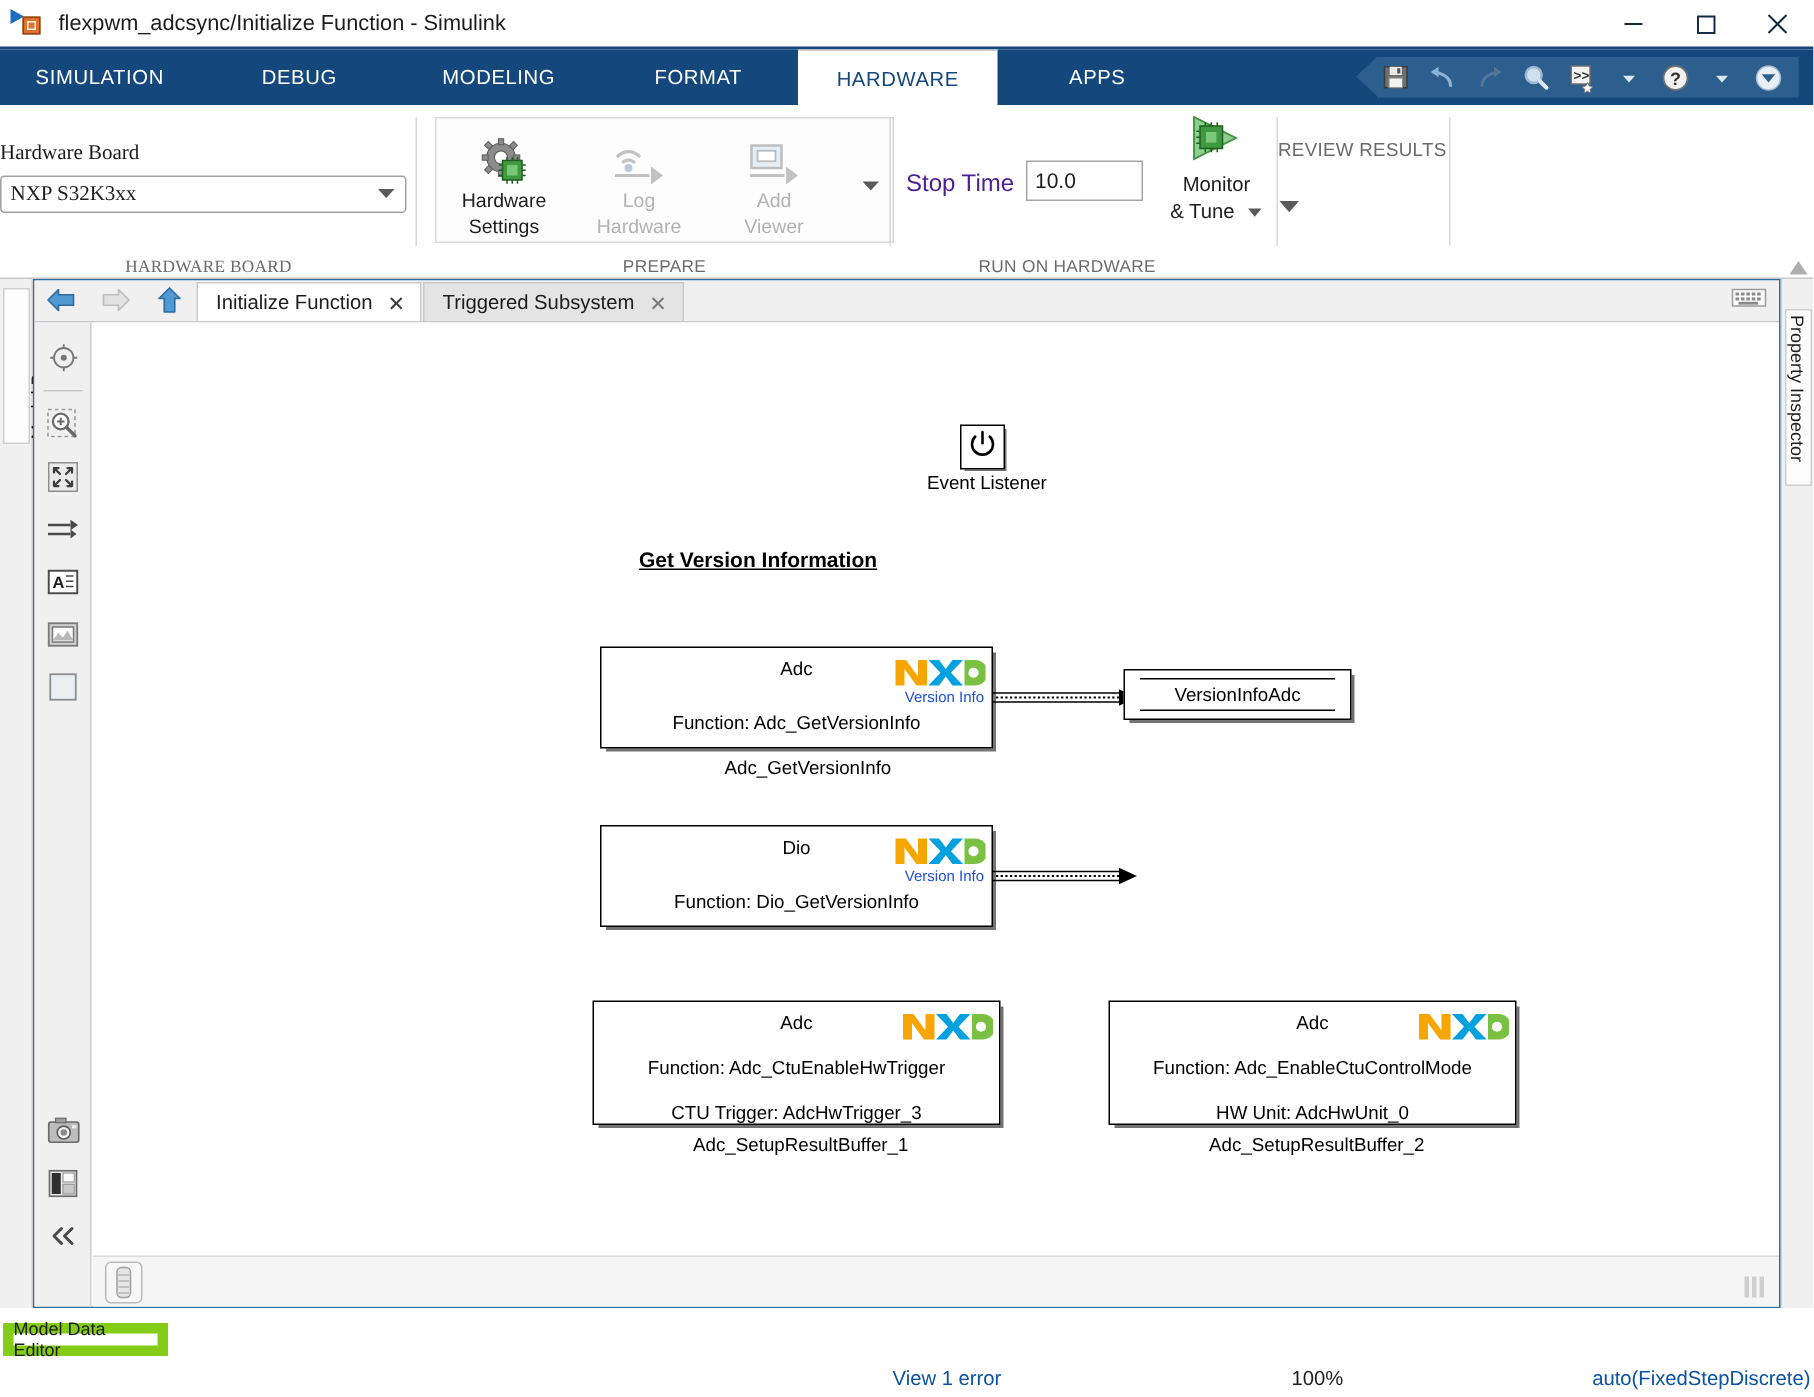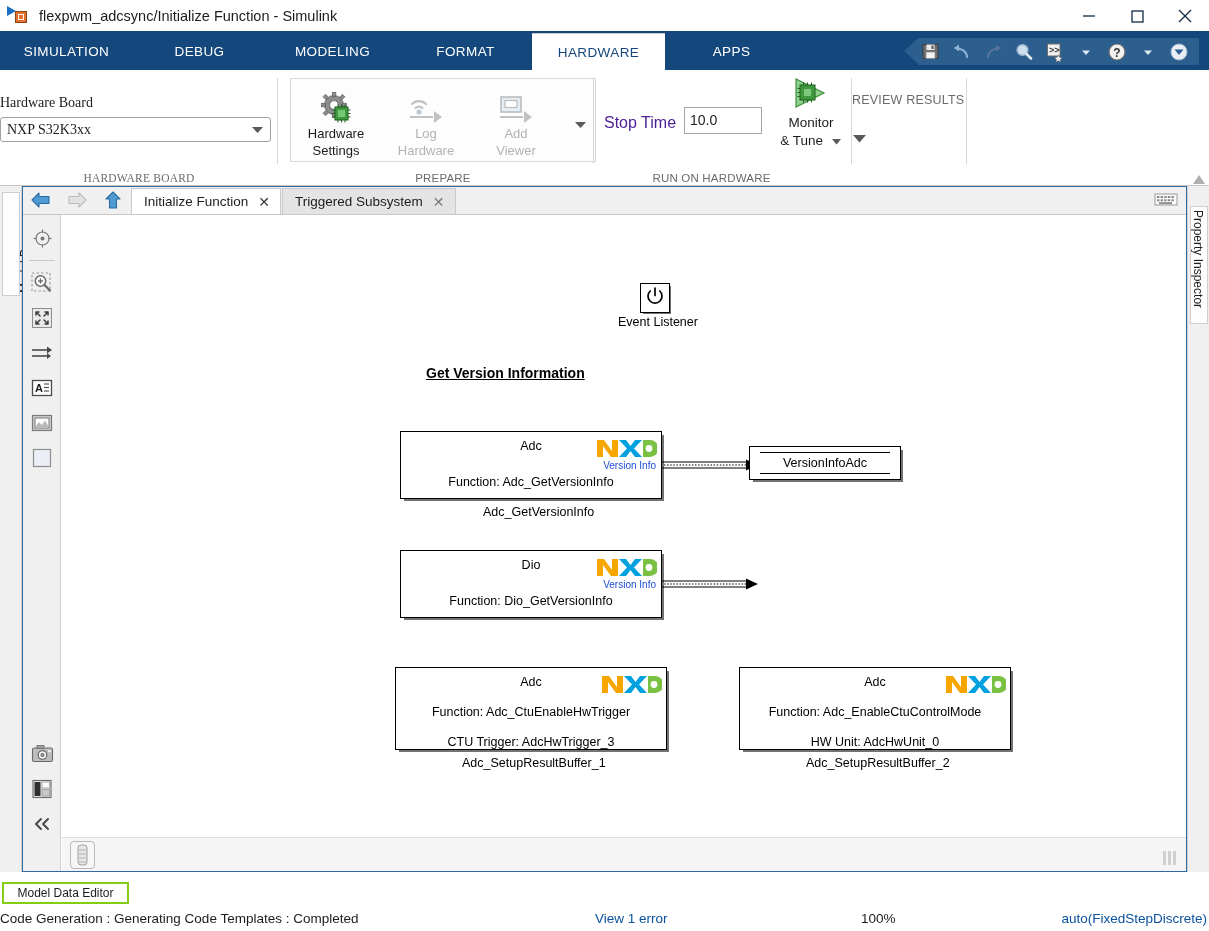--- a/index.html
+++ b/index.html
@@ -191,22 +191,22 @@
   .zoom-pill {
     position: absolute; left: 8px; top: 3px; width: 25px; height: 28px;
     border: 1px solid #b9b9b9; border-radius: 4px; background: #f7f7f7;
     display: flex; align-items: center; justify-content: center;
   }
   .grip { position: absolute; right: 10px; bottom: 6px; display: flex; gap: 2px; }
   .grip i { display: block; width: 3px; height: 14px; background: #cfcfcf; }
 
   
   .mde-tab {
-    position: absolute; left: 2px; top: 882px; width: 127px; height: 22px;
-    background: #fff; border: 2px solid #84cc16;
+    position: absolute; left: 2px; top: 882px; width: 110px; height: 22px;
+    background: #fff; border: 7px solid #84cc16;
     display: flex; align-items: center; justify-content: center;
     font-size: 12px; color: #1c1c1c;
   }
   .statusbar {
     position: absolute; left: 0; top: 906px; width: 1209px; height: 25px;
     background: #ffffff; display: flex; align-items: center; font-size: 13.5px; color: #1c1c1c;
   }
   .sb-msg { position: absolute; left: 0; }
   .sb-err { position: absolute; left: 595px; color: #0b52a0; }
   .sb-zoom { position: absolute; left: 861px; }
@@ -738,19 +738,18 @@
           </div>
       </div>
     </div>
   </div>
 
   <div class="mde-tab">
     <span>Model Data Editor</span>
   </div>
 
   <div class="statusbar">
-    <div class="sb-msg">Code Generation : Generating Code Templates : Completed</div>
     <div class="sb-err">View 1 error</div>
     <div class="sb-zoom">100%</div>
     <div class="sb-solver">auto(FixedStepDiscrete)</div>
   </div>
 
 </div>
 
 </body></html>

